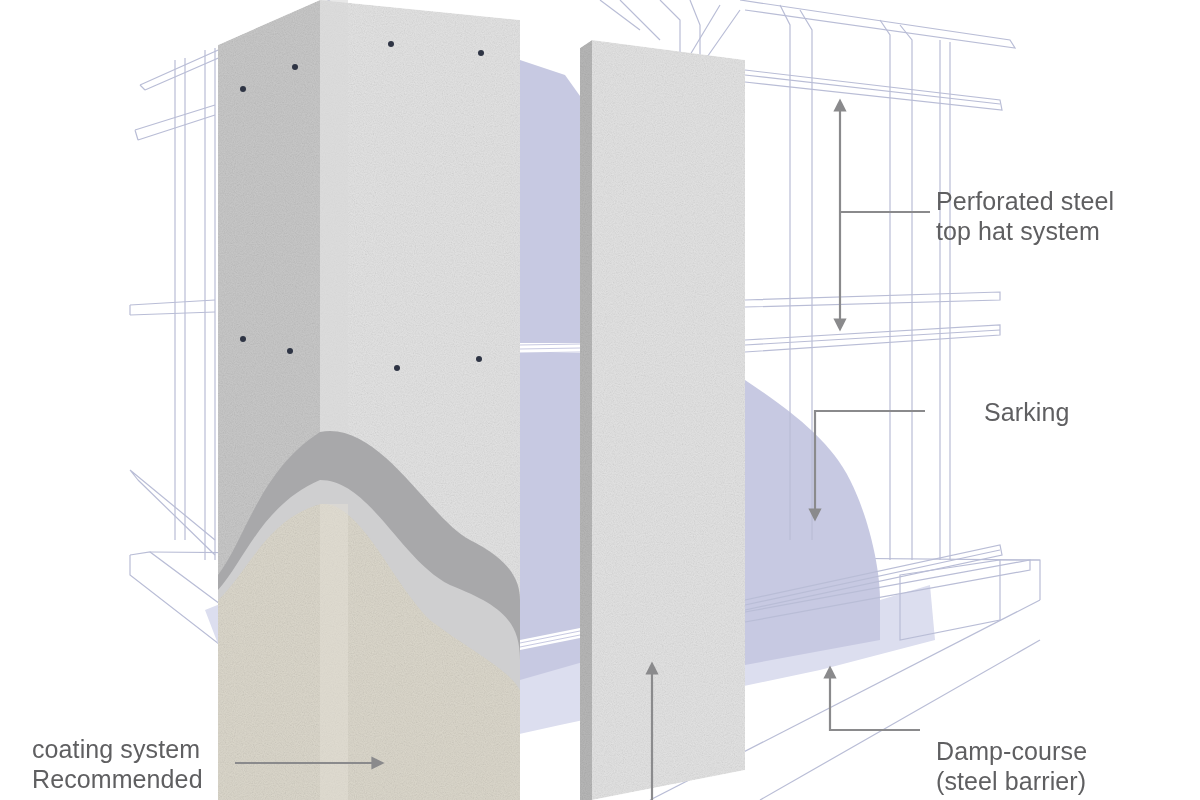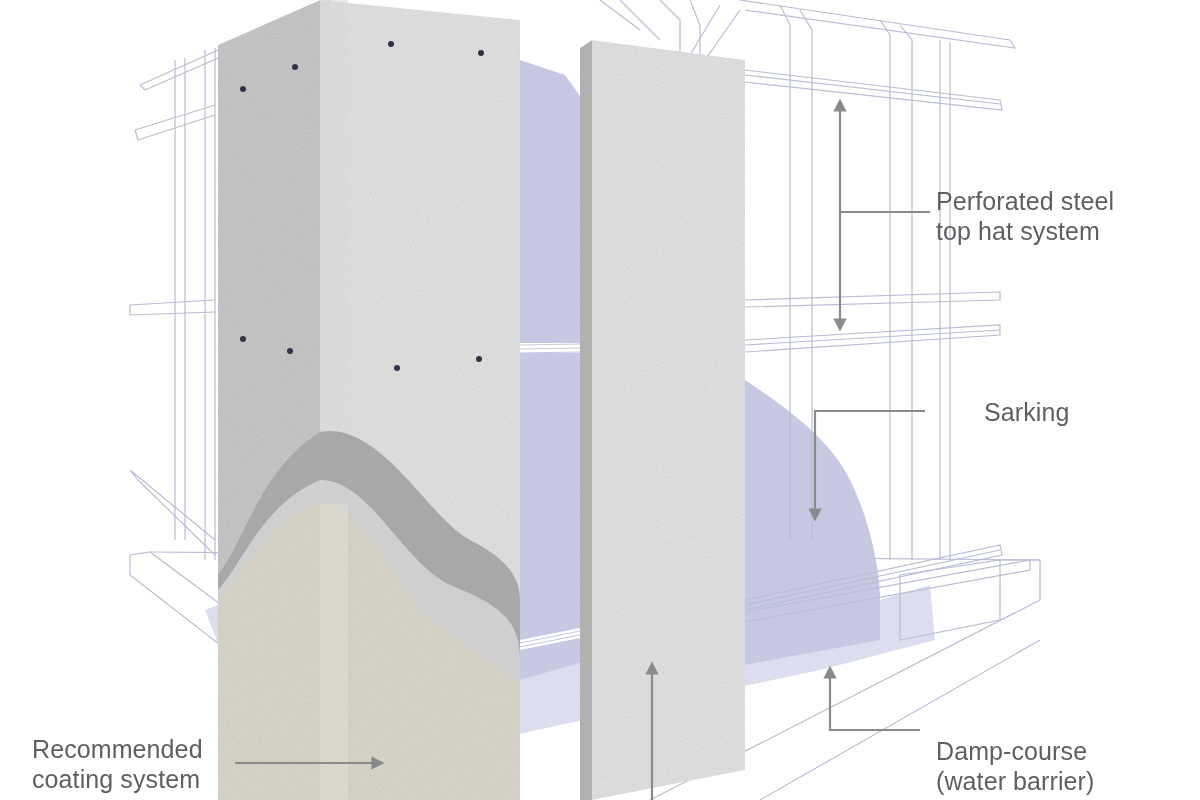--- a/index.html
+++ b/index.html
@@ -140,20 +140,20 @@
     <span>Perforated steel</span>
     <span>top hat system</span>
   </div>
 
   <div class="label" style="left:936px; top:397px;margin-left:48px;">
     <span>Sarking</span>
   </div>
 
   <div class="label" style="left:936px; top:736px;">
     <span>Damp-course</span>
-    <span>(water barrier)</span>
+    <span>(steel barrier)</span>
   </div>
 
   <div class="label" style="left:32px; top:734px;">
+    <span>coating system</span>
     <span>Recommended</span>
-    <span>coating system</span>
   </div>
 </div>
 
 </body></html>

